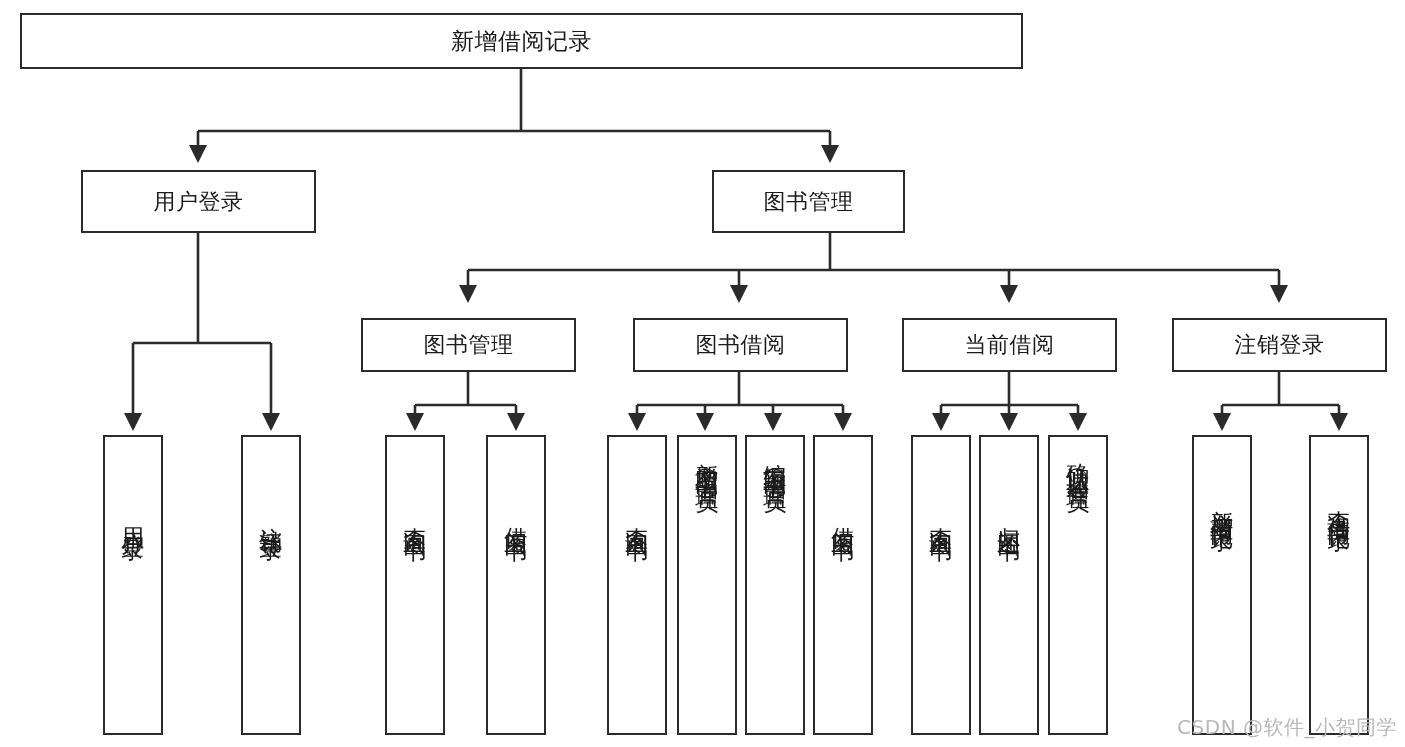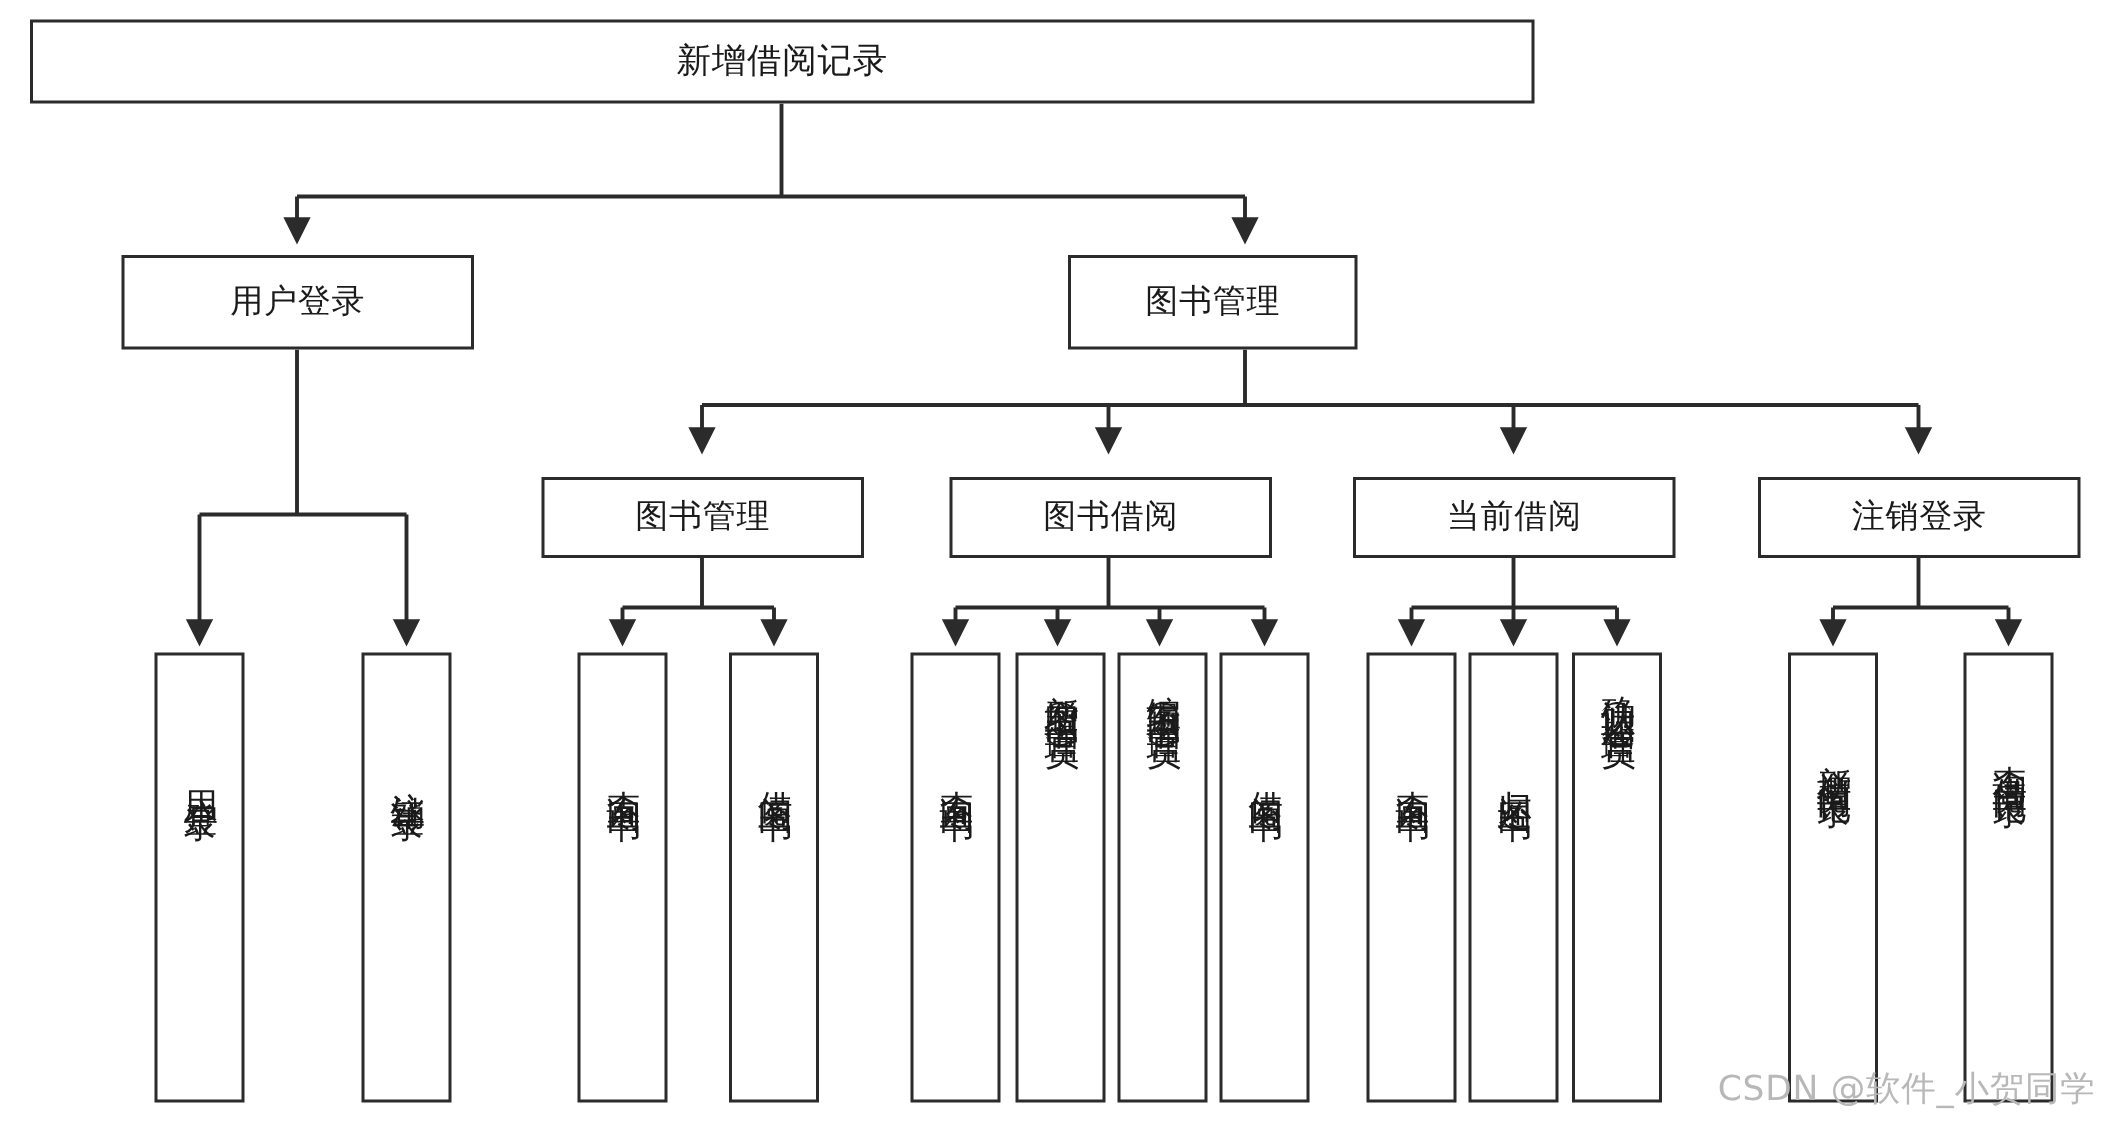--- a/index.html
+++ b/index.html
@@ -71,21 +71,21 @@
   .node.vert.mid2 .node-label {
     margin-top: 55px;
   }
   .node.vert.top .node-label {
     margin-top: 8px;
   }
   .watermark {
     position: absolute;
     right: 8px;
     bottom: 6px;
-    font-size: 23px;
+    font-size: 20px;
     color: #b8b8b8;
     z-index: 3;
     white-space: nowrap;
     letter-spacing: 0.5px;
   }
 </style>
 </head>
 <body>
 
 <div id="diagram">

